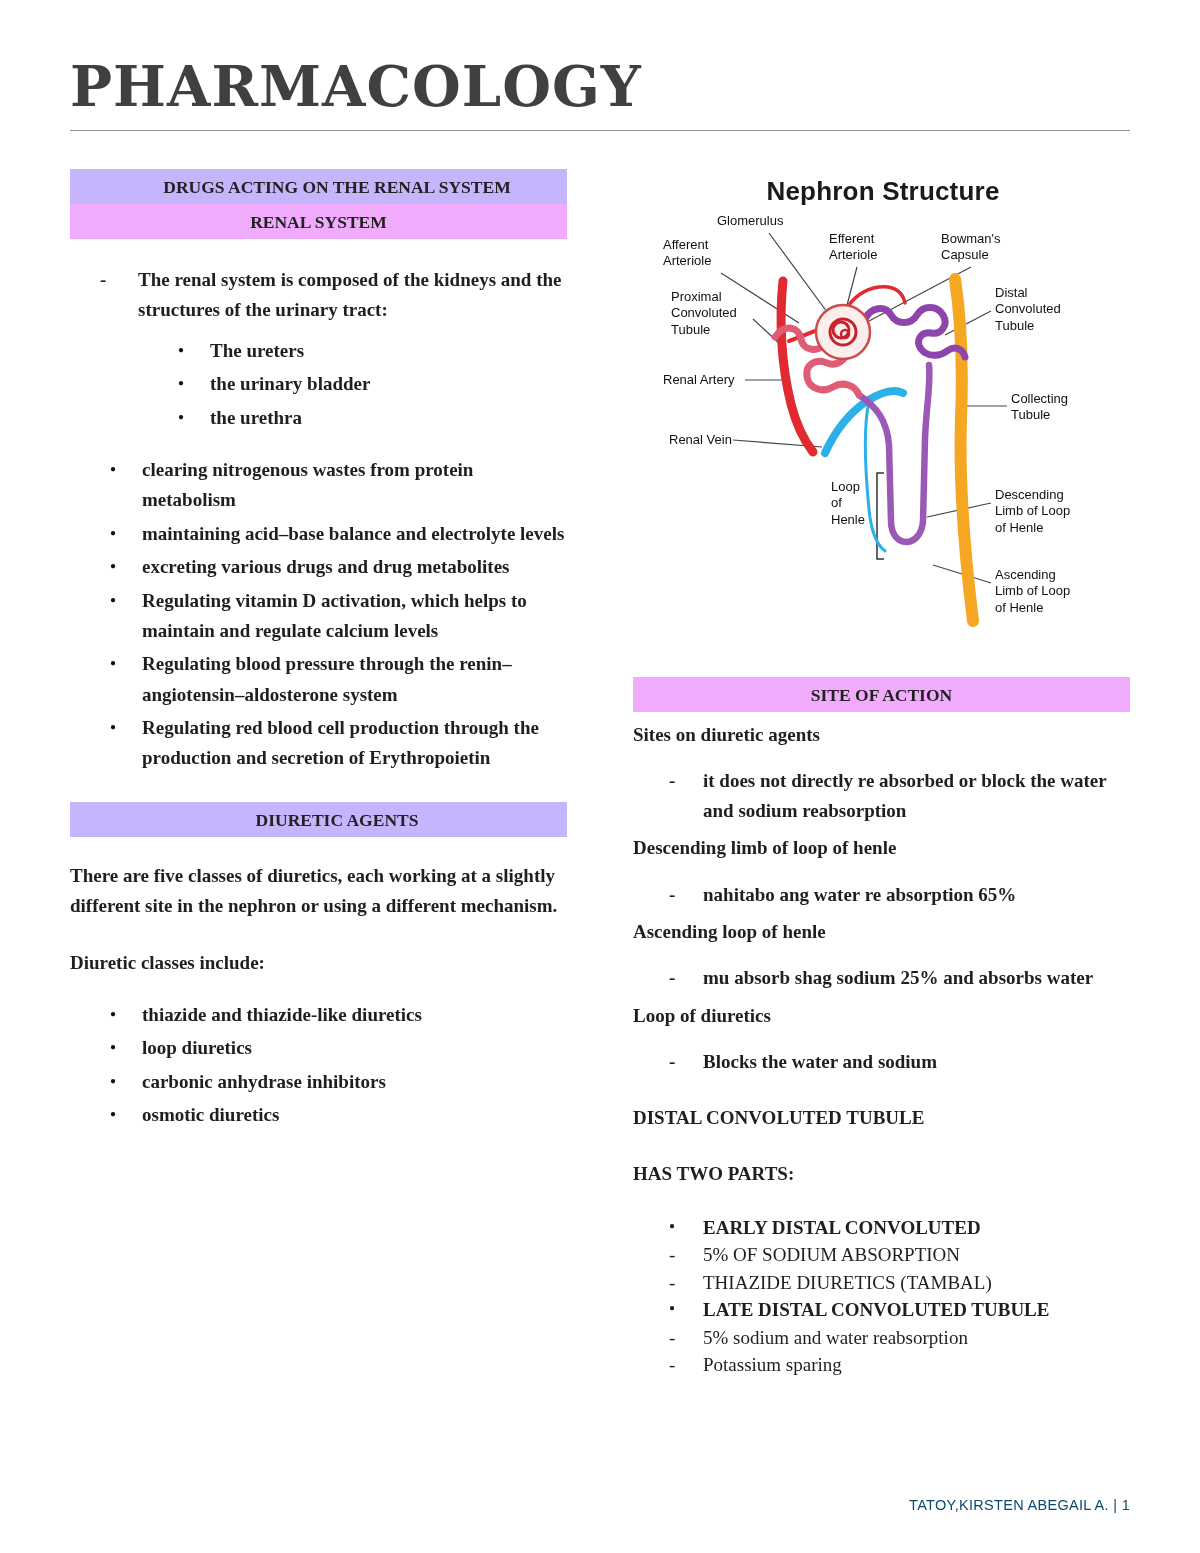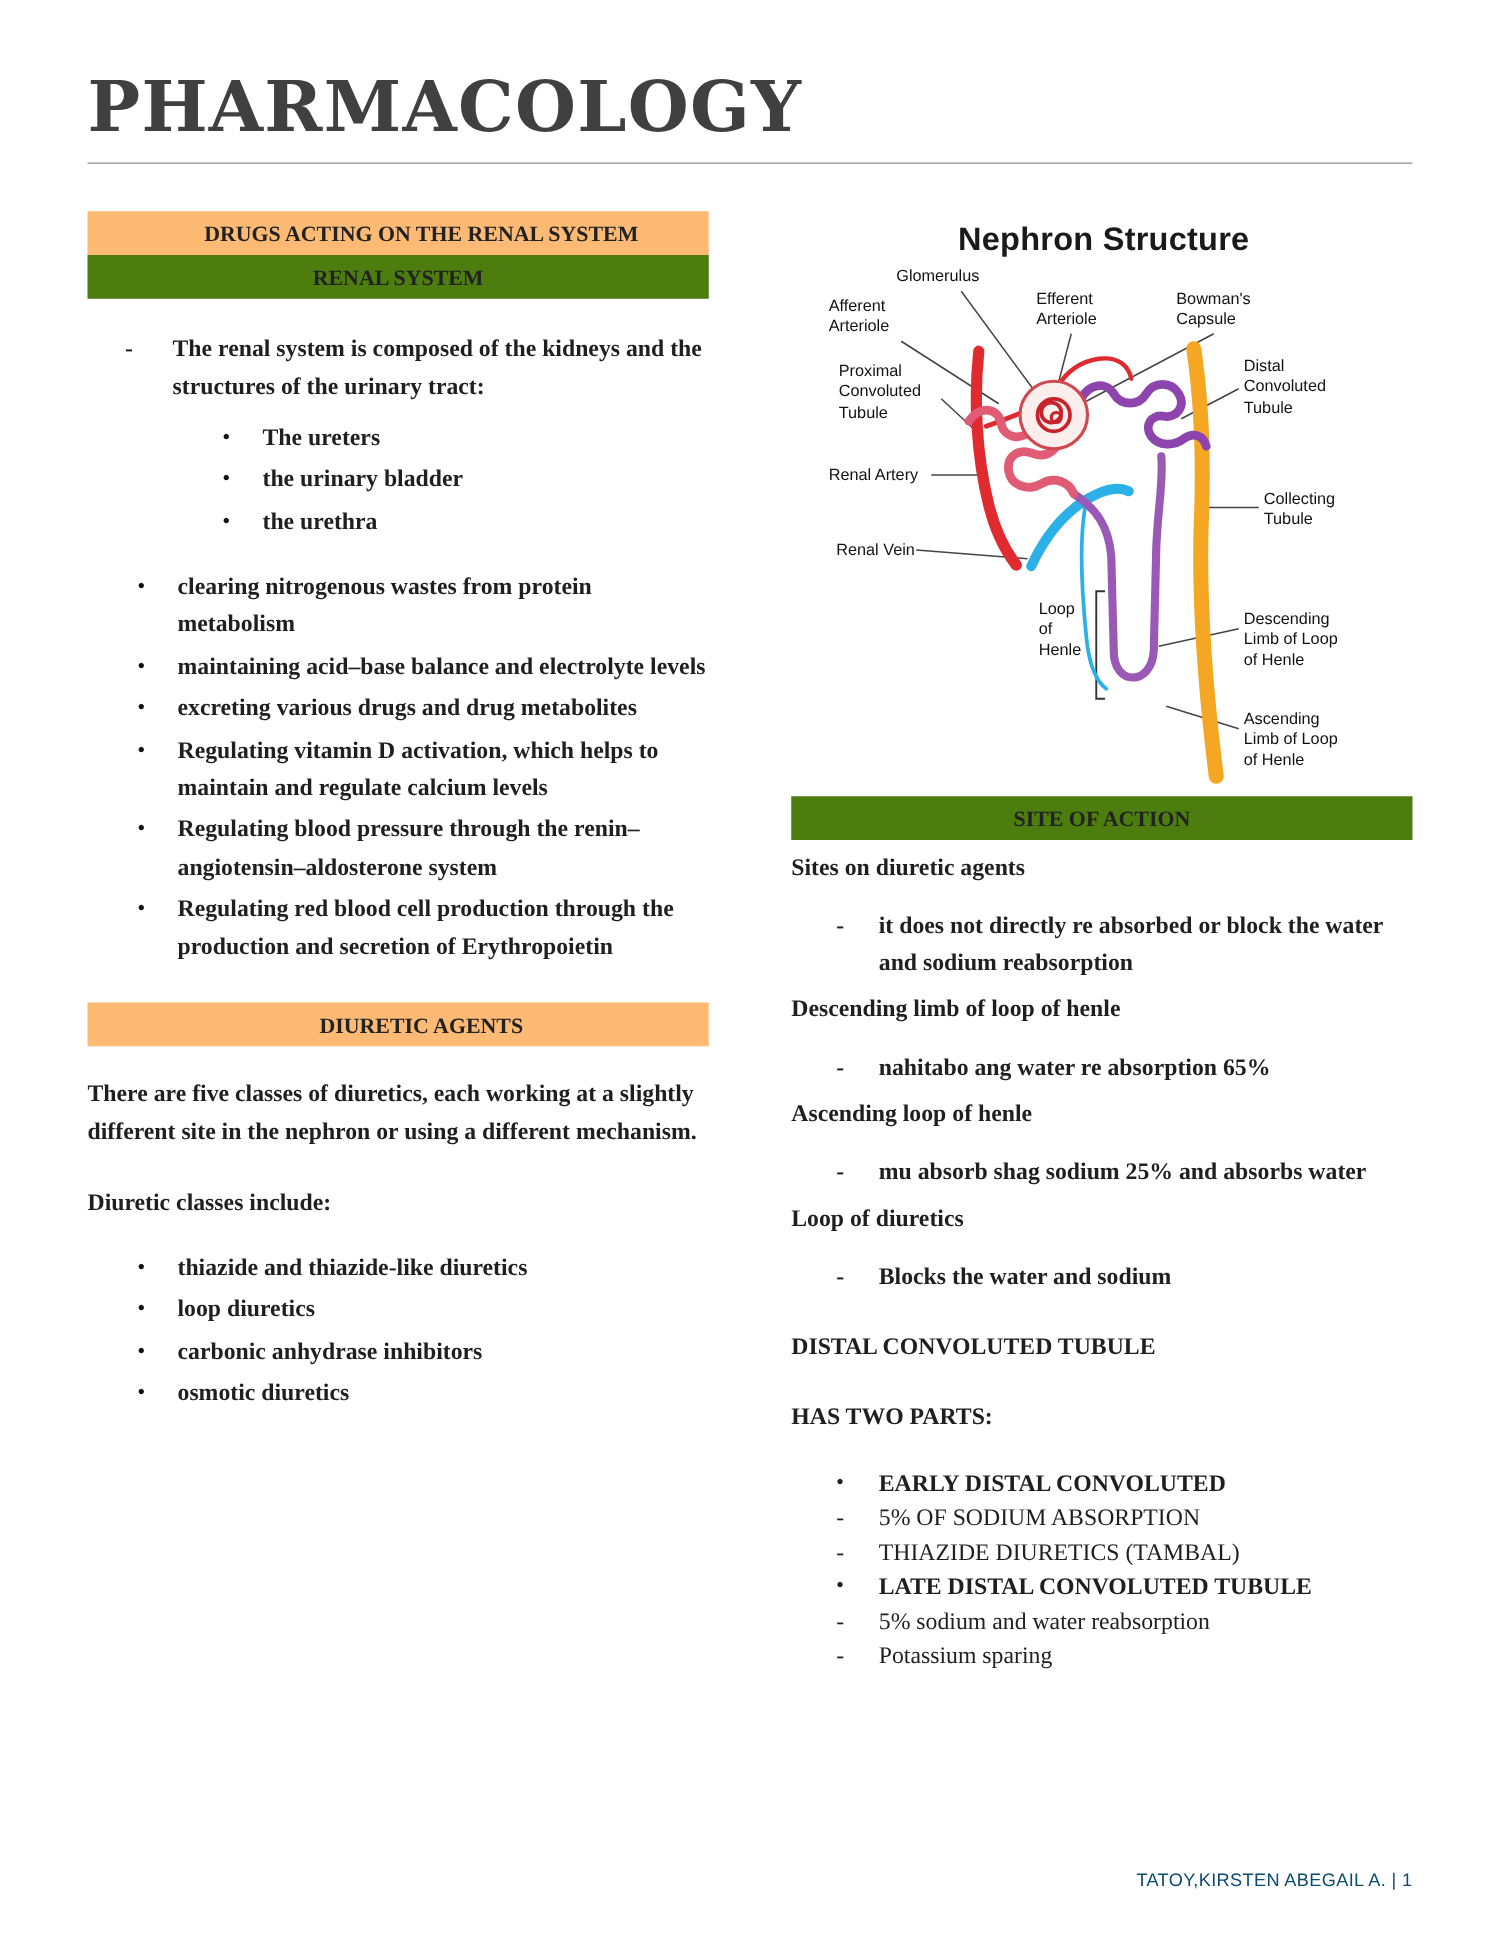--- a/index.html
+++ b/index.html
@@ -11,22 +11,22 @@
   .doc-title{margin:58px 0 14px 0;font-family:"DejaVu Serif", serif;font-weight:700;
              font-size:56px;letter-spacing:1px;color:#404040;line-height:1;}
   .rule{border:none;border-top:1.6px solid #8f8f8f;margin:16px 0 0 0;}
 
   
   .columns{display:flex;gap:66px;margin-top:38px;}
   .col{width:497px;flex:0 0 497px;font-size:19px;font-weight:600;line-height:1.6;}
 
   
   .hbar{text-align:center;font-weight:700;font-size:17.5px;padding:4px 0 3px 0;color:#222;}
-  .pink-med{background:#fdba74;padding-left:37px;}
-  .pink-light{background:#4d7c0f;}
+  .pink-med{background:#c4b5fd;padding-left:37px;}
+  .pink-light{background:#f0abfc;}
   .hgroup{margin-bottom:26px;}
   .hbar.single{margin:28px 0 24px 0;}
 
   
   .dash-row{display:flex;margin-left:30px;gap:0;}
   .dash-row::before{content:"-";flex:0 0 38px;}
   .bullet-li{position:relative;padding-left:32px;margin-bottom:3px;}
   .bullet-li::before{content:"●";position:absolute;left:0;top:6px;font-size:10px;color:#111;}
   ul.plain{list-style:none;margin:10px 0 0 0;padding:0;}
   .sub-indent{margin-left:108px !important;}
@@ -37,21 +37,21 @@
   .sub-head{font-weight:700;margin:26px 0 0 0;}
 
   
   .diagram{position:relative;width:500px;height:468px;font-family:"Liberation Sans", sans-serif;}
   .diagram svg{position:absolute;left:0;top:0;}
   .dtitle{position:absolute;top:2px;left:0;width:100%;text-align:center;
           font-size:26px;font-weight:700;color:#1a1a1a;letter-spacing:0.2px;}
   .dlabel{position:absolute;font-size:13px;font-weight:400;color:#111;line-height:1.25;
           white-space:pre-line;}
 
-  .site-header{}
+  .site-header{margin-top:40px;}
   .site-heading{font-weight:700;margin:8px 0 0 0;}
   .site-item{display:flex;margin:16px 0 0 36px;line-height:1.55;}
   .site-item::before{content:"-";flex:0 0 34px;}
   .caps-line{margin:26px 0 0 0;font-weight:600;}
   ul.parts{list-style:none;margin:24px 0 0 36px;padding:0;line-height:1.45;}
   .part-bullet{position:relative;padding-left:34px;font-weight:700;}
   .part-bullet::before{content:"●";position:absolute;left:0;top:5px;font-size:10px;}
   .part-dash{position:relative;padding-left:34px;font-weight:400;}
   .part-dash::before{content:"-";position:absolute;left:0;}
 

